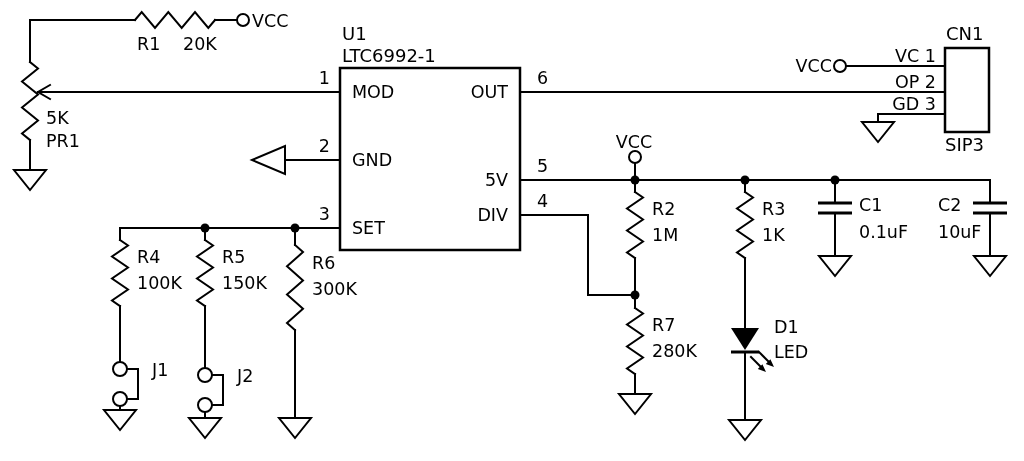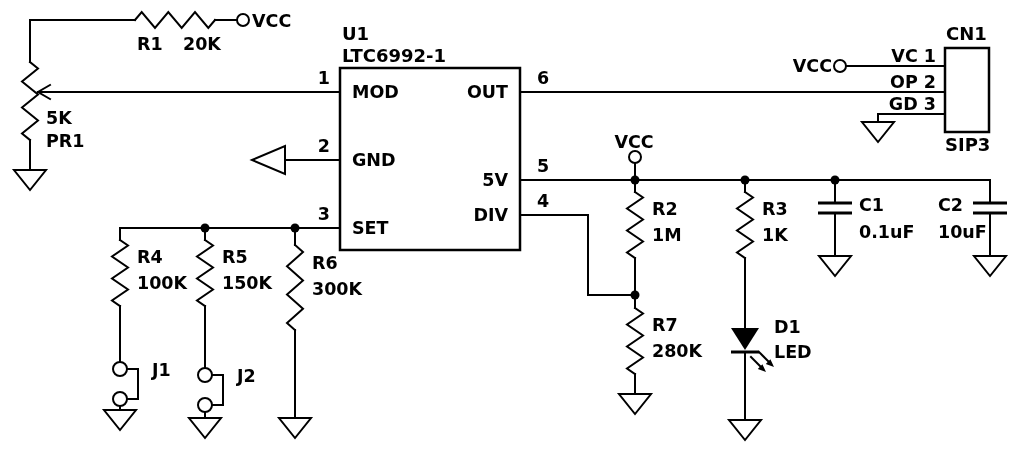--- a/index.html
+++ b/index.html
@@ -1,16 +1,16 @@
 <!DOCTYPE html>
 <html><head>
 <meta charset="utf-8">
 <style>
   html,body{margin:0;padding:0;background:#ffffff;}
-  .sheet{position:relative;width:1024px;height:460px;background:#ffffff;overflow:hidden;font-weight:bold;}
+  .sheet{position:relative;width:1024px;height:460px;background:#ffffff;overflow:hidden;}
   svg{display:block;}
   text{font-family:"DejaVu Sans","Liberation Sans",sans-serif;font-size:17.5px;fill:#000;}
   .big{font-size:18px;}
   .end{text-anchor:end;}
   .mid{text-anchor:middle;}
   .w{fill:none;stroke:#000;stroke-width:2;stroke-linecap:square;stroke-linejoin:miter;}
   .open{fill:#ffffff;stroke:#000;stroke-width:2;stroke-linejoin:miter;}
   .blk{fill:#000;stroke:none;}
   .plate{stroke:#000;stroke-width:3;fill:none;stroke-linecap:butt;}
   .box{fill:none;stroke:#000;stroke-width:2.5;}

